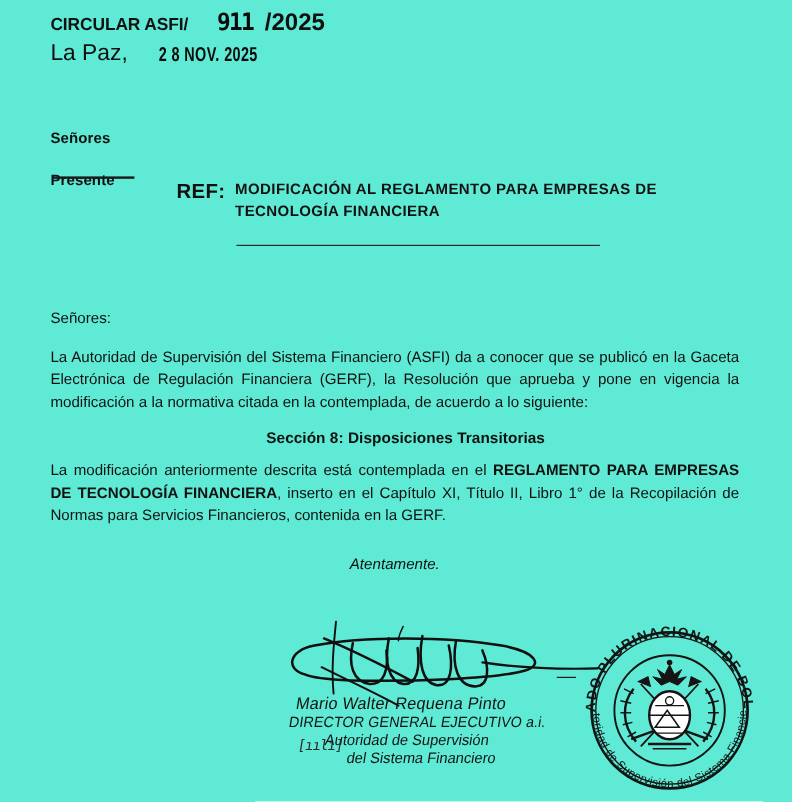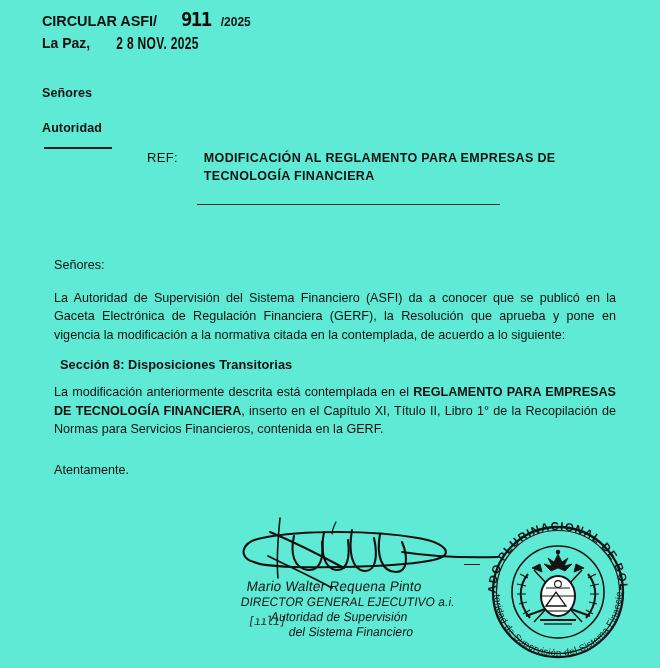--- a/index.html
+++ b/index.html
@@ -42,51 +42,52 @@
     font-family: "DejaVu Sans Mono", monospace;
     font-size: 19px;
     font-weight: bold;
     margin-left: 24px;
     margin-right: 10px;
     letter-spacing: -1.5px;
     color: #0b0b0b;
     transform: scaleY(1.05);
   }
   .hdr-year {
-    font-size: 12px;
+    font-size: 20px;
     font-weight: bold;
   }
   .hdr-line2 {
     display: flex;
     align-items: baseline;
     margin-top: 2px;
   }
   .hdr-city {
-    font-size: 14px;
-    font-weight: bold;
+    font-size: 19px;
+    font-weight: normal;
     white-space: nowrap;
   }
   .stamp-date {
     font-family: "Liberation Sans Narrow", "Liberation Sans", sans-serif;
     font-size: 15px;
     font-weight: bold;
     margin-left: 16px;
     transform: scaleX(0.80) scaleY(1.12);
     transform-origin: left baseline;
     letter-spacing: 0.4px;
     color: #0b0b0b;
   }
 
   
   .addressee {
     position: absolute;
     left: 42px;
     font-size: 12.5px;
     font-weight: bold;
     letter-spacing: 0.1px;
+    margin-top: 22px;
   }
   #addressee-senores { top: 86px; }
   #addressee-presente { top: 121px; }
 
   
   #ref-rule {
     position: absolute;
     left: 44px;
     top: 147px;
     width: 68px;
@@ -95,24 +96,24 @@
   }
   #ref-row {
     position: absolute;
     left: 147px;
     top: 150px;
     width: 470px;
     display: flex;
     align-items: flex-start;
   }
   #ref-label {
-    font-size: 13px;
-    font-weight: normal;
+    font-size: 17px;
+    font-weight: bold;
     letter-spacing: 0.3px;
-    margin-right: 26px;
+    margin-right: 8px;
     white-space: nowrap;
   }
   #ref-title {
     font-size: 12.5px;
     font-weight: bold;
     line-height: 1.42;
     letter-spacing: 0.35px;
     max-width: 420px;
   }
   #ref-underline {
@@ -128,39 +129,41 @@
   #body-text {
     position: absolute;
     left: 42px;
     top: 256px;
     width: 574px;
   }
   .p {
     font-size: 12.6px;
     line-height: 1.47;
     text-align: justify;
-    margin: 0 0 13px 12px;
+    margin: 0 0 13px 0;
     letter-spacing: 0.01px;
   }
   .p b { font-weight: bold; }
   .p-salutation { margin-bottom: 14px; }
   .p-indent {
     margin-left: 18px;
     width: calc(100% - 18px);
   }
   .heading-sec {
     font-size: 12.8px;
     font-weight: bold;
     margin: 0 0 11px 18px;
     letter-spacing: 0.05px;
+    text-align: center;
   }
   .p-last { margin-bottom: 22px; }
   .p-closing {
-    text-align: left;
+    text-align: center;
     margin-bottom: 0;
+    font-style: italic;
   }
 
   
   #signature-area {
     position: absolute;
     left: 232px;
     top: 512px;
     width: 300px;
     height: 130px;
   }
@@ -245,21 +248,21 @@
       <span class="stamp-number">911</span>
       <span class="hdr-year">/2025</span>
     </div>
     <div class="hdr-line2">
       <span class="hdr-city">La Paz,</span>
       <span class="stamp-date">2 8 NOV. 2025</span>
     </div>
   </div>
 
   <div class="addressee" id="addressee-senores">Señores</div>
-  <div class="addressee" id="addressee-presente">Autoridad</div>
+  <div class="addressee" id="addressee-presente">Presente</div>
 
   <div id="ref-rule"></div>
   <div id="ref-row">
     <span id="ref-label">REF:</span>
     <span id="ref-title">MODIFICACIÓN AL REGLAMENTO PARA EMPRESAS DE TECNOLOGÍA FINANCIERA</span>
   </div>
   <div id="ref-underline"></div>
 
   <div id="body-text">
 

